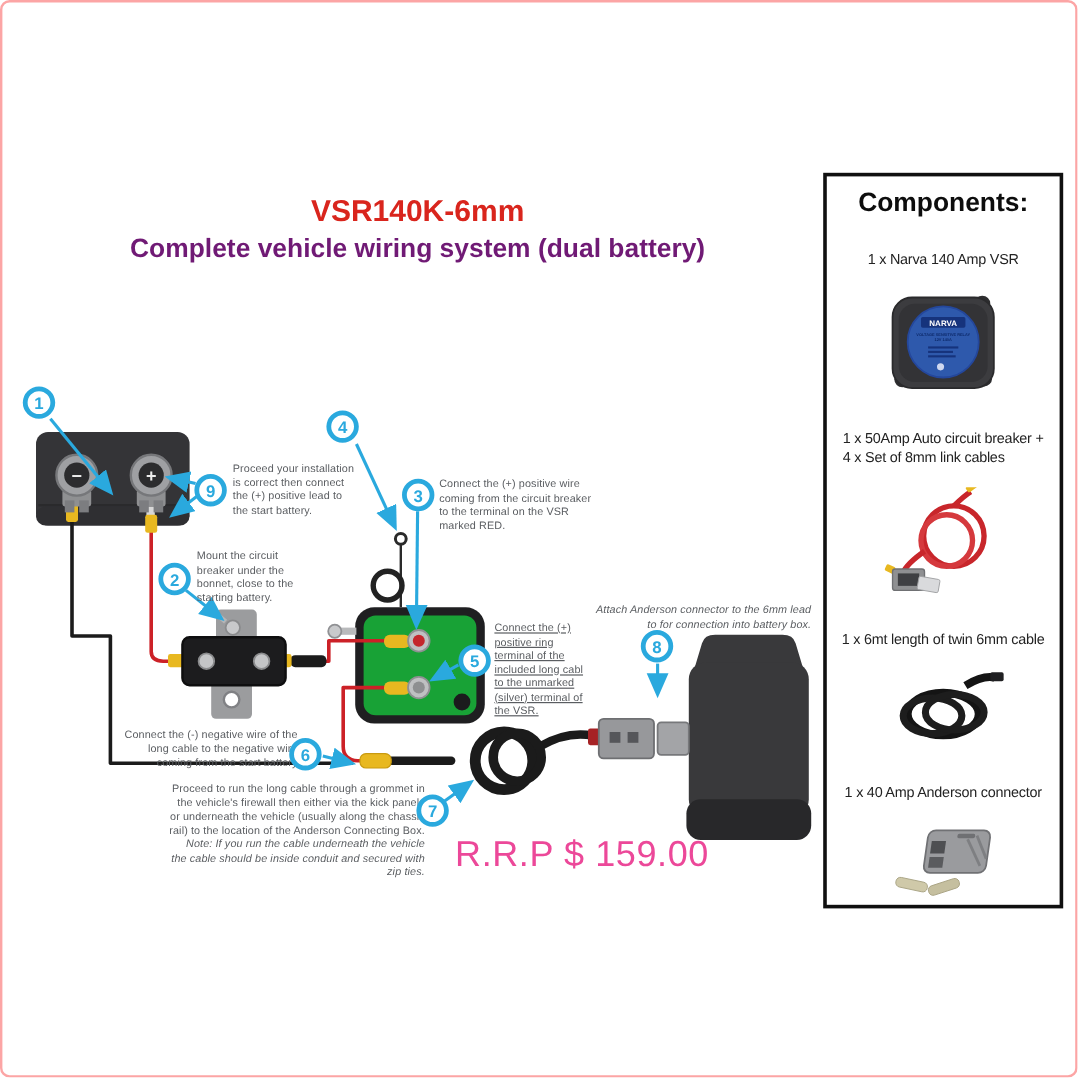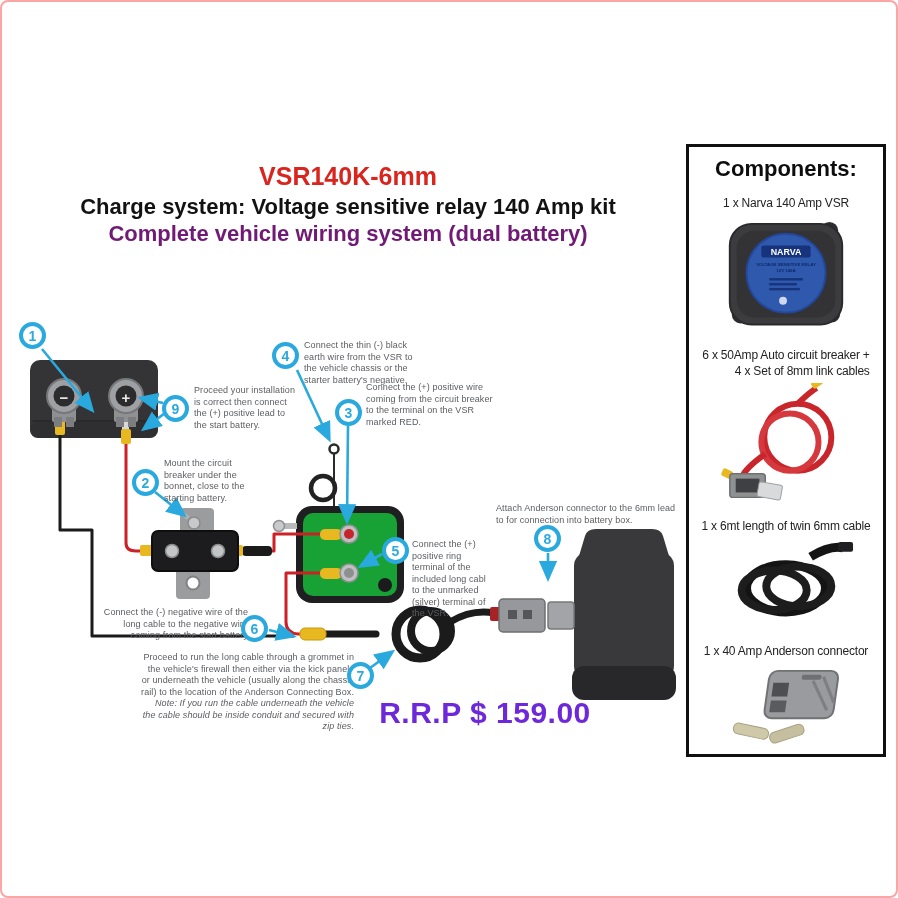--- a/index.html
+++ b/index.html
@@ -7,44 +7,43 @@
         font-family:"Liberation Sans",sans-serif;border:2px solid #fca5a5;border-radius:8px;box-sizing:border-box;}
   .abs{position:absolute;}
   
   #header{position:absolute;left:0;top:160px;width:692px;text-align:center;}
   .t-model{font-size:25px;font-weight:bold;color:#d9251d;margin-bottom:3px;}
   .t-h1{font-size:22px;font-weight:bold;color:#121212;line-height:1.22;}
   .t-h2{font-size:22px;font-weight:bold;color:#701a75;line-height:1.22;}
   
   .txt{position:absolute;font-size:9px;line-height:1.28;color:#5a5d61;letter-spacing:.1px;}
   .txt .note{font-style:italic;}
-  .ta-r{text-align:right;} .ta-c{text-align:left;}
+  .ta-r{text-align:right;} .ta-c{text-align:right;font-style:italic;}
   
   .co{position:absolute;width:27px;height:27px;box-sizing:border-box;border:4px solid #2aa9de;
       border-radius:50%;background:#fff;color:#2aa9de;font-weight:bold;font-size:14px;
       display:flex;align-items:center;justify-content:center;z-index:6;}
   
   #price{position:absolute;left:368px;top:694px;width:230px;text-align:center;
-         font-size:30px;color:#6d28d9;font-weight:700;letter-spacing:.5px;}
+         font-size:30px;color:#ec4899;font-weight:400;letter-spacing:.5px;}
   
   #panel{position:absolute;left:684px;top:142px;width:200px;height:613px;border:3px solid #101010;
-         box-sizing:border-box;background:#fff;display:flex;flex-direction:column;align-items:center;}
+         box-sizing:border-box;background:#fff;display:flex;flex-direction:column;align-items:center;gap:13px;}
   .p-head{font-size:22px;font-weight:bold;color:#0d0d0d;margin-top:9px;}
-  .p-item{font-size:12px;color:#232323;text-align:right;line-height:1.3;letter-spacing:-.2px;}
+  .p-item{font-size:12px;color:#232323;text-align:left;line-height:1.3;letter-spacing:-.2px;}
   .m14{margin-top:14px;} .m16{margin-top:16px;} .m6{margin-top:4px;}
   svg{display:block;}
 </style>
 </head>
 <body>
 
 <div id="page">
 
   <div id="header">
     <div class="t-model">VSR140K-6mm</div>
-    <div class="t-h1">Charge system: Voltage sensitive relay 140 Amp kit</div>
     <div class="t-h2">Complete vehicle wiring system (dual battery)</div>
   </div>
 
   <svg class="abs" style="left:0;top:0;" width="898" height="898" viewBox="0 0 898 898">
     <defs>
       <marker id="arr" markerWidth="9" markerHeight="8" refX="6.5" refY="3.5" orient="auto">
         <path d="M0,0 L8,3.5 L0,7 Z" fill="#2aa9de"></path>
       </marker>
     </defs>
 
@@ -194,27 +193,24 @@
   <div class="co" style="left:532px;top:523px;">
       <span>8</span>
     </div>
   <div class="co" style="left:160px;top:393px;">
       <span>9</span>
     </div>
 
   <div class="txt" style="left:162px;top:456px;width:92px;">
     <span>Mount the circuit breaker under the bonnet, close to the starting battery.</span>
   </div>
-  <div class="txt" style="left:364px;top:380px;width:128px;">
+  <div class="txt" style="left:364px;top:396px;width:128px;">
     <span>Connect the (+) positive wire coming from the circuit breaker to the terminal on the VSR marked RED.</span>
   </div>
-  <div class="txt" style="left:302px;top:338px;width:114px;">
-    <span>Connect the thin (-) black earth wire from the VSR to the vehicle chassis or the starter battery's negative.</span>
-  </div>
-  <div class="txt" style="left:410px;top:537px;width:80px;">
+  <div class="txt" style="left:410px;top:516px;width:80px;text-decoration:underline;">
     <span>Connect the (+) positive ring terminal of the included long cabl to the unmarked (silver) terminal of the VSR.</span>
   </div>
   <div class="txt ta-r" style="left:96px;top:605px;width:150px;">
     <span>Connect the (-) negative wire of the long cable to the negative wire coming from the start battery</span>
   </div>
   <div class="txt ta-r" style="left:138px;top:650px;width:214px;">
     <span>Proceed to run the long cable through a grommet in the vehicle's firewall then either via the kick panels or underneath the vehicle (usually along the chassis rail) to the location of the Anderson Connecting Box.</span><br>
     <span class="note">Note: If you run the cable underneath the vehicle the cable should be inside conduit and secured with zip ties.</span>
   </div>
   <div class="txt ta-c" style="left:494px;top:501px;width:180px;">
@@ -243,21 +239,21 @@
       <text x="75" y="40" text-anchor="middle" font-size="9" font-weight="bold" fill="#ffffff">NARVA</text>
       <text x="75" y="51" text-anchor="middle" font-size="4.4" font-weight="bold" fill="#0d2a6b">VOLTAGE SENSITIVE RELAY</text>
       <text x="75" y="57" text-anchor="middle" font-size="4.4" font-weight="bold" fill="#0d2a6b">12V 140A</text>
       <rect x="58" y="63" width="34" height="2.4" fill="#16337c"></rect>
       <rect x="58" y="68" width="28" height="2.4" fill="#16337c"></rect>
       <rect x="58" y="73" width="31" height="2.4" fill="#16337c"></rect>
       <circle cx="72" cy="86" r="4" fill="#cfd8f0"></circle>
     </svg>
 
     <div class="p-item m16">
-      <span>6 x 50Amp Auto circuit breaker  +</span><br>
+      <span>1 x 50Amp Auto circuit breaker  +</span><br>
       <span>4 x Set of 8mm link cables</span>
     </div>
 
     <svg class="m6" width="170" height="122" viewBox="0 0 170 122">
       <circle cx="97" cy="55" r="34" fill="none" stroke="#c8262b" stroke-width="6"></circle>
       <circle cx="89" cy="60" r="29" fill="none" stroke="#d5393d" stroke-width="6"></circle>
       <path d="M97,21 Q108,10 116,5" fill="none" stroke="#c8262b" stroke-width="6"></path>
       <rect x="112" y="0" width="12" height="7" rx="2" fill="#e8b820" transform="rotate(-35 112 4)"></rect>
       <path d="M64,72 Q44,86 40,96" fill="none" stroke="#c8262b" stroke-width="6"></path>
       <rect x="22" y="86" width="11" height="8" rx="2" fill="#e8b820" transform="rotate(25 22 86)"></rect>

